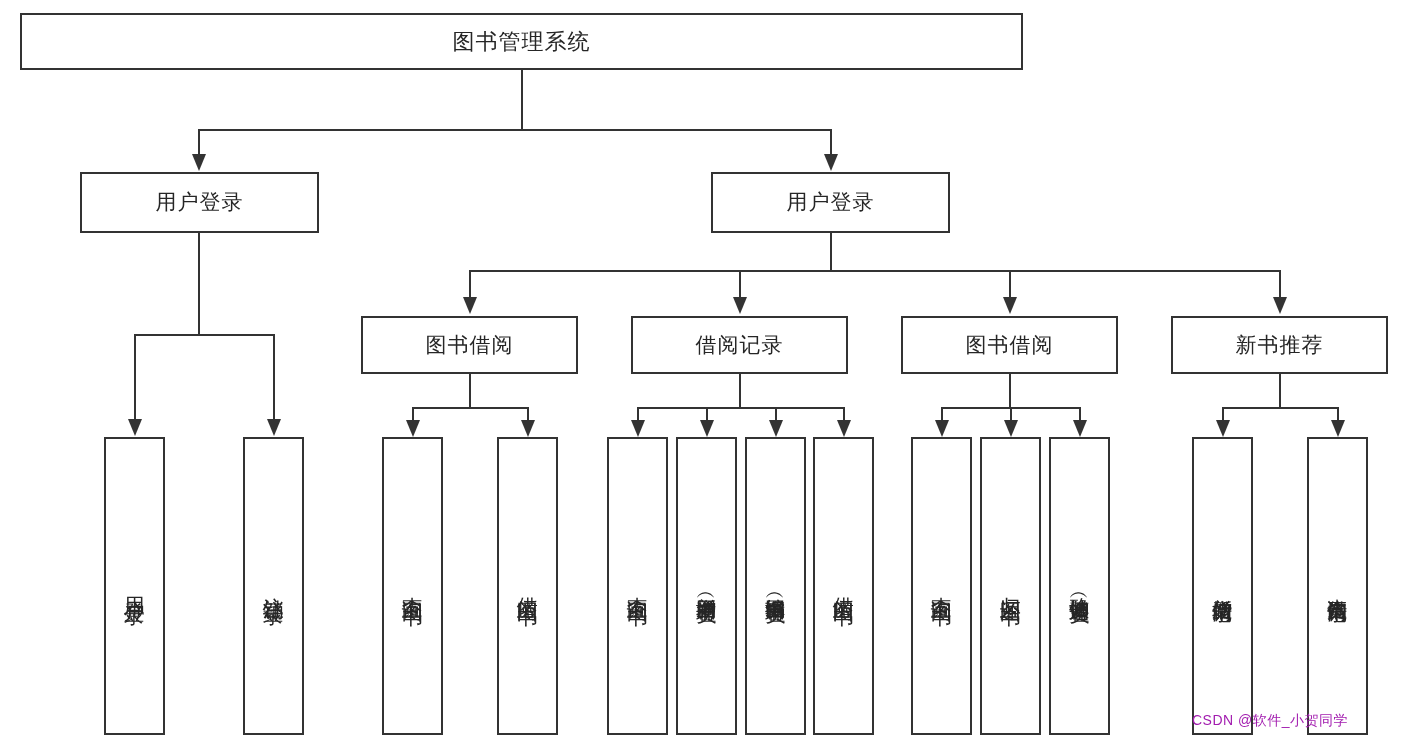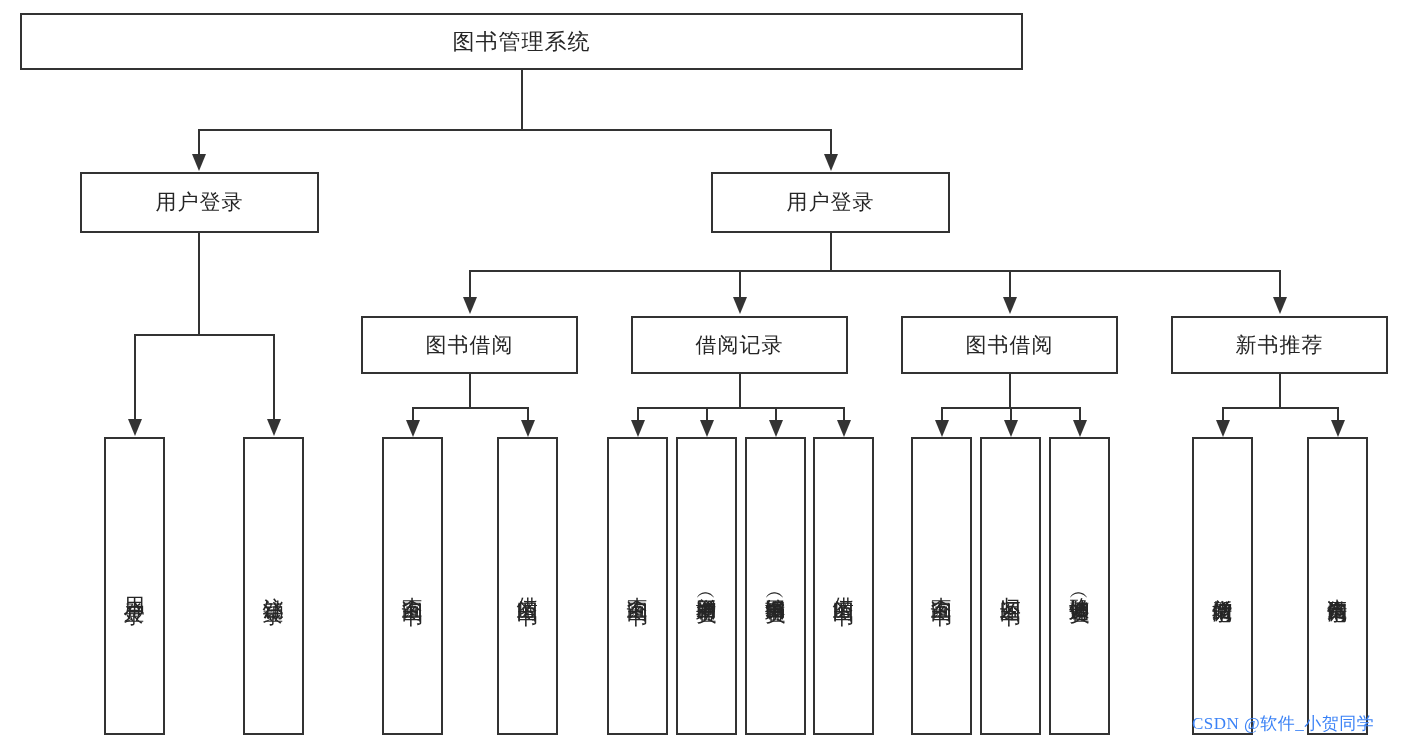--- a/index.html
+++ b/index.html
@@ -69,27 +69,26 @@
     position:absolute;
     width:0;height:0;
     border-left:7px solid transparent;
     border-right:7px solid transparent;
     border-top:17px solid #333333;
   }
 
   
   #watermark{
     position:absolute;
-    font-size:17px;
-    color:#3b82f6;
+    font-size:14px;
+    color:#a21caf;
     white-space:nowrap;
     letter-spacing:0.5px;
     pointer-events:none;
     user-select:none;
-    font-family:Liberation Serif, serif;
   }
 </style>
 </head>
 <body>
 
 <div id="diagram-root">
 
   <div class="node" id="node-root" style="left:20px;top:13px;width:1003px;height:57px;">
     <span class="node-label">图书管理系统</span>
   </div>

